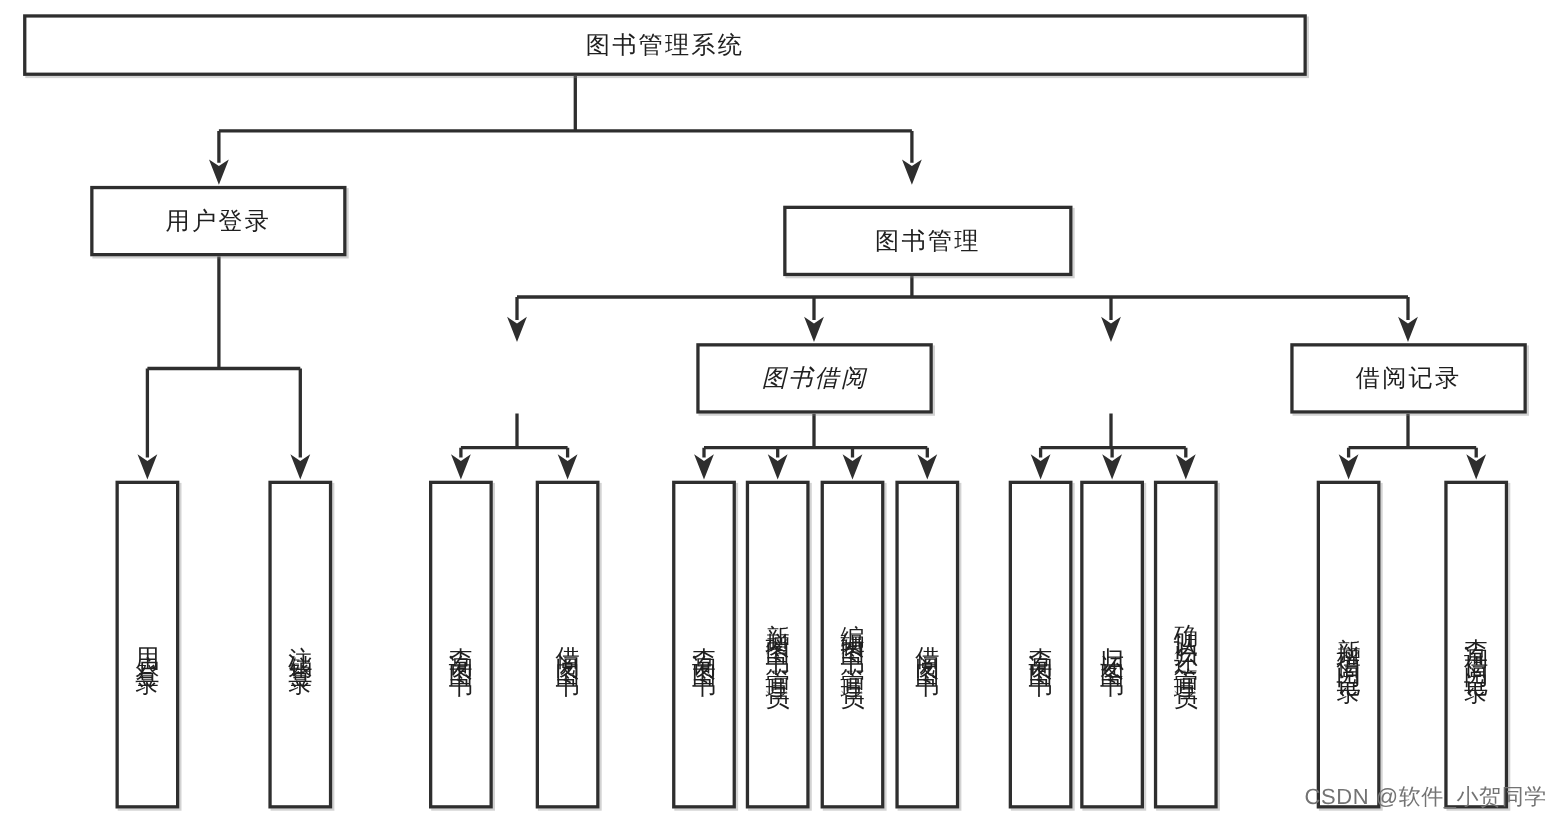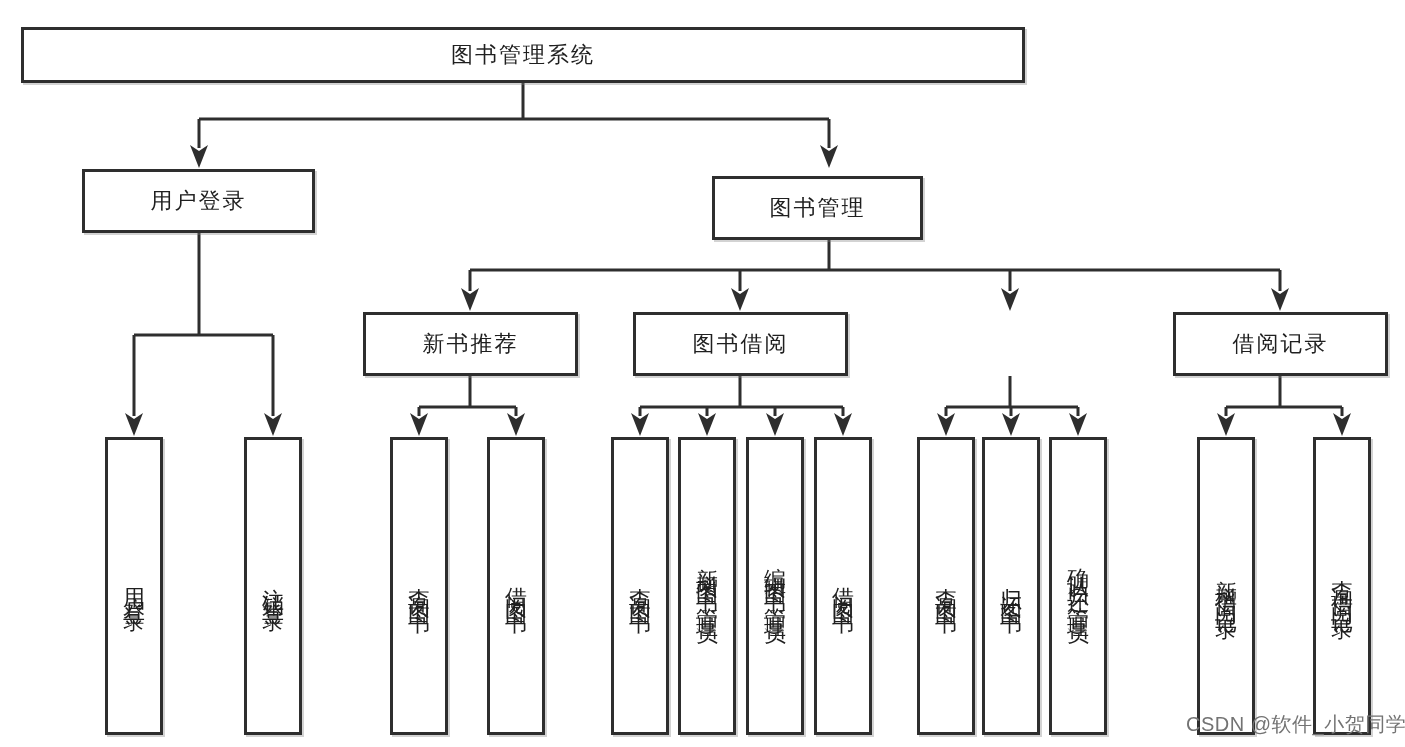--- a/index.html
+++ b/index.html
@@ -35,25 +35,25 @@
   }
   .vlabel {
     writing-mode: vertical-rl;
     text-orientation: mixed;
     font-size: 22px;
     letter-spacing: 8px;
     line-height: 1;
     color: #1f1f1f;
   }
   
-  .root        { left: 21px;  top: 27px;  width: 1004px; height: 56px; text-align: center; }
+  .root        { left: 21px;  top: 13px;  width: 1167px; height: 56px; text-align: center; }
   .lv2-a       { left: 82px;  top: 169px; width: 233px;  height: 64px; }
-  .lv2-b       { left: 712px; top: 176px; width: 211px;  height: 64px; }
+  .lv2-b       { left: 712px; top: 187px; width: 263px;  height: 64px; }
   .lv3         { top: 312px;  width: 215px; height: 64px; }
-  .lv3-a { left: 363px; }  .lv3-b { left: 633px; }
+  .lv3-a { left: 363px; }  .lv3-b { left: 633px; font-style: italic; }
   .lv3-c { left: 903px; }  .lv3-d { left: 1173px; }
   .leaf        { top: 437px;  width: 58px; height: 298px; }
   .lf-1  { left: 105px; }  .lf-2  { left: 244px; }
   .lf-3  { left: 390px; }  .lf-4  { left: 487px; }
   .lf-5  { left: 611px; }  .lf-6  { left: 678px; }
   .lf-7  { left: 746px; }  .lf-8  { left: 814px; }
   .lf-9  { left: 917px; }  .lf-10 { left: 982px; }
   .lf-11 { left: 1049px; } .lf-12 { left: 1197px; }
   .lf-13 { left: 1313px; }
   .watermark {
@@ -112,23 +112,20 @@
     <span class="hlabel">图书管理系统</span>
   </div>
 
   <div class="node lv2-a">
     <span class="hlabel">用户登录</span>
   </div>
   <div class="node lv2-b">
     <span class="hlabel">图书管理</span>
   </div>
 
-  <div class="node lv3 lv3-a">
-    <span class="hlabel">新书推荐</span>
-  </div>
   <div class="node lv3 lv3-b">
     <span class="hlabel">图书借阅</span>
   </div>
   <div class="node lv3 lv3-d">
     <span class="hlabel">借阅记录</span>
   </div>
 
   <div class="node leaf lf-1">
     <span class="vlabel">用户登录</span>
   </div>

